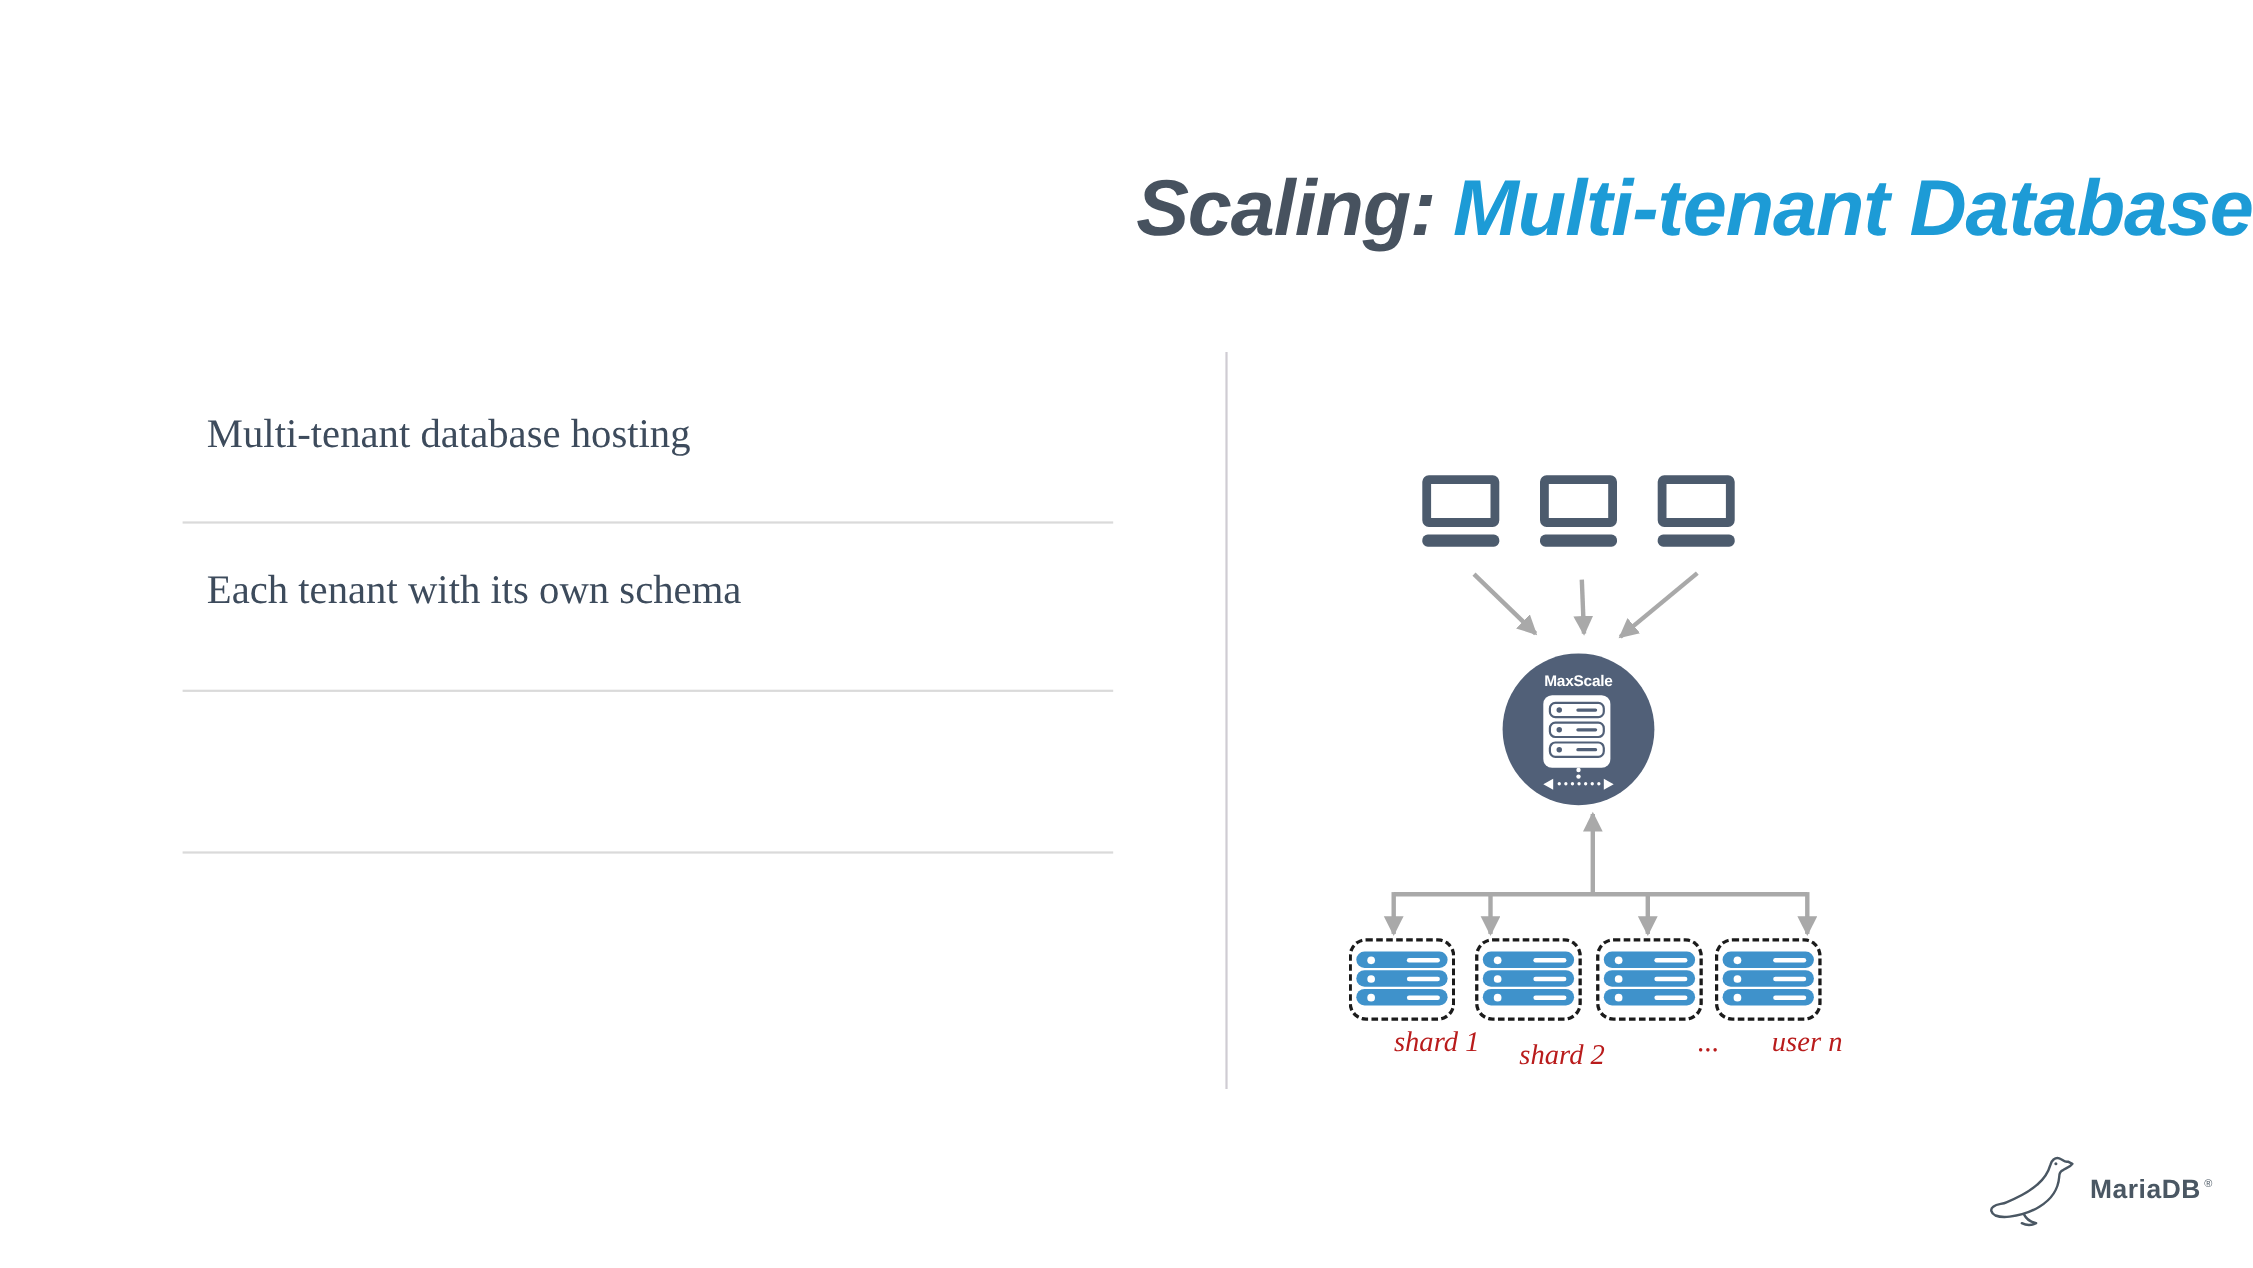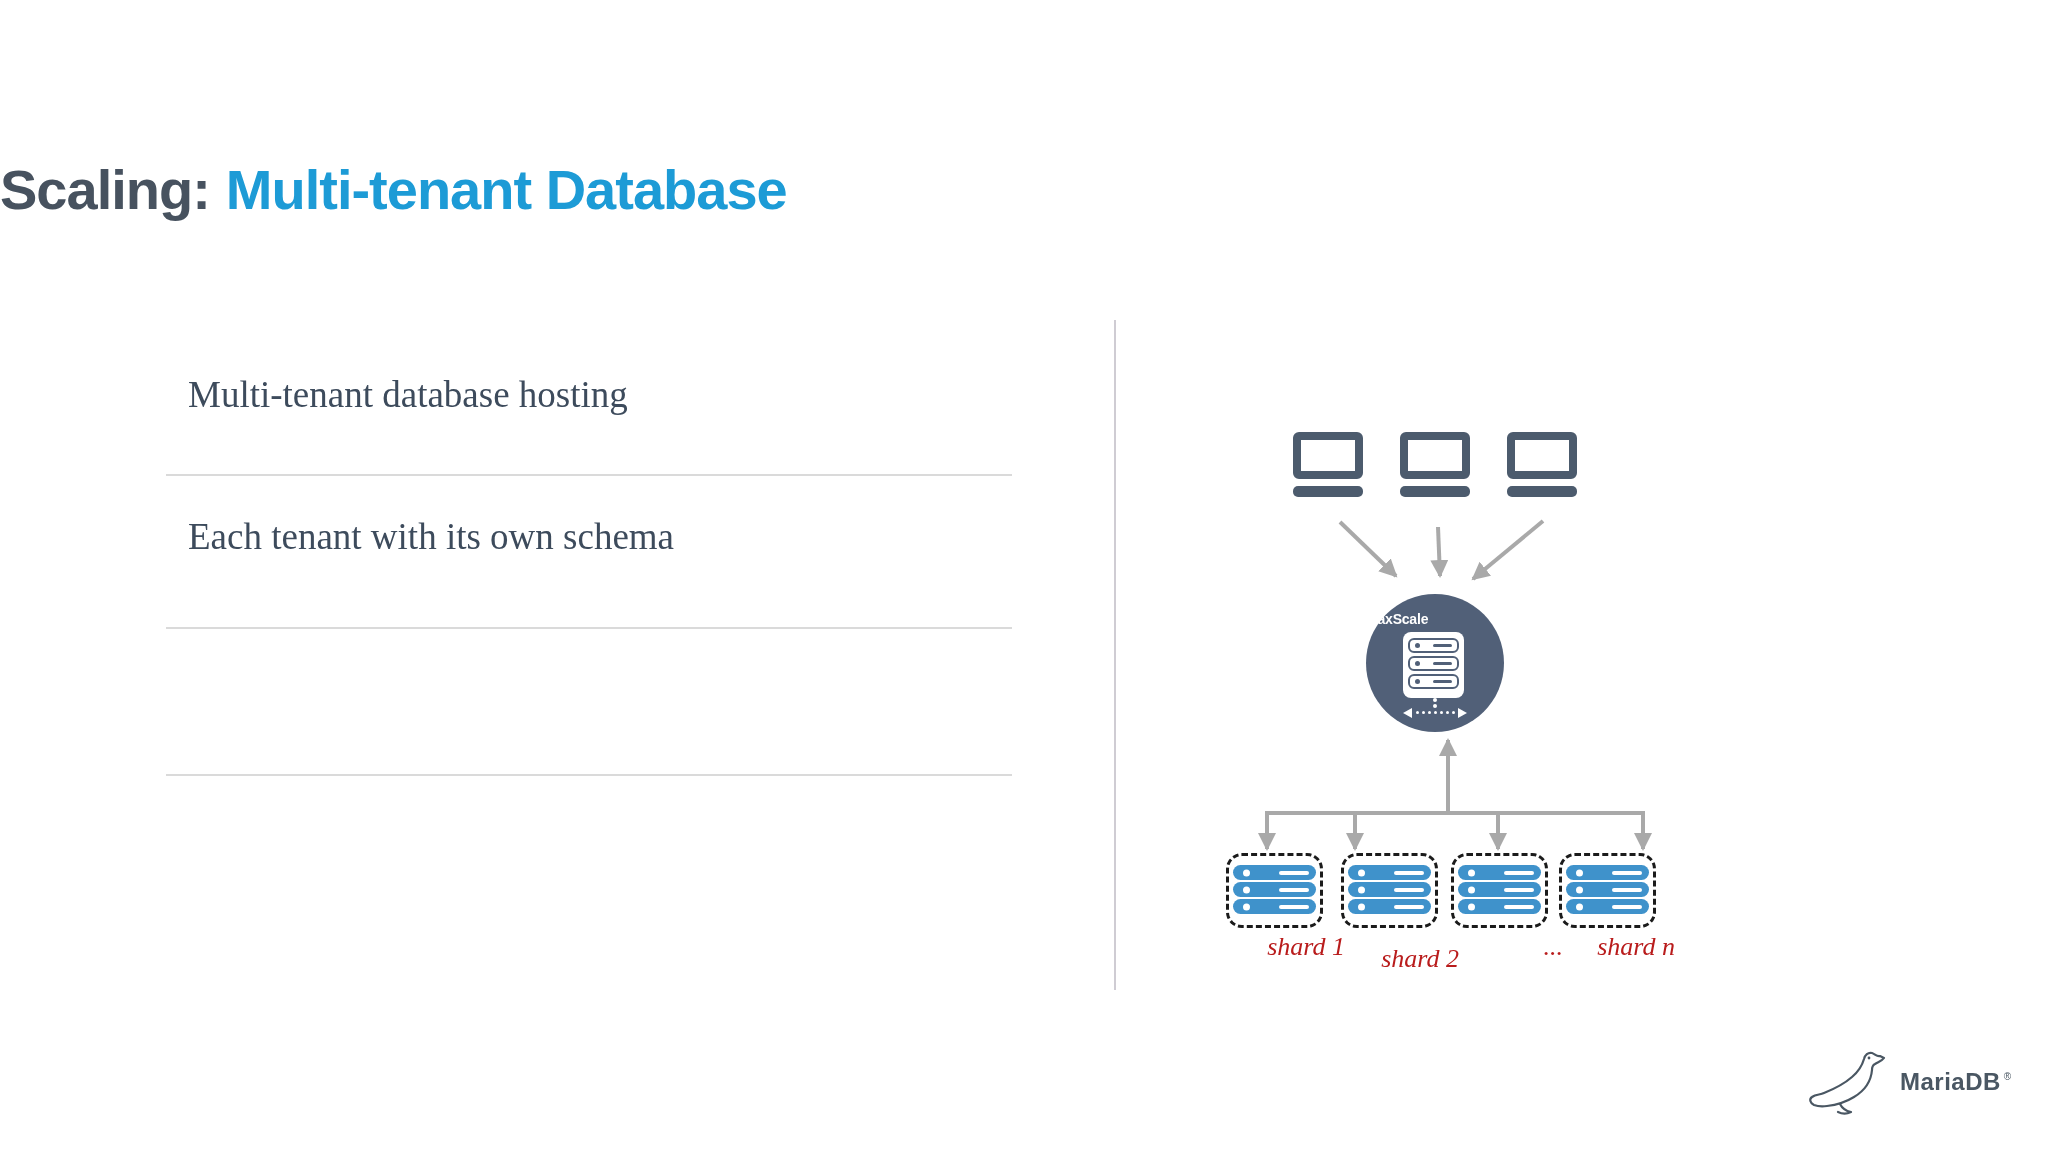--- a/index.html
+++ b/index.html
@@ -1,21 +1,21 @@
 <!DOCTYPE html>
 <html><head>
 <meta charset="utf-8">
 <style>
   html,body{margin:0;padding:0;background:#fff;}
   .slide{position:relative;width:2048px;height:1153px;background:#ffffff;overflow:hidden;
          font-family:"Liberation Sans",sans-serif;}
 
   
-  .title{position:absolute;left:0;right:0;top:150px;text-align:left;
-         font-size:56px;font-weight:bold;letter-spacing:-1px;line-height:80px;white-space:nowrap;}
+  .title{position:absolute;left:0;right:0;top:150px;text-align:right;
+         font-size:72px;font-weight:bold;letter-spacing:-1px;line-height:80px;white-space:nowrap;font-style:italic;}
   .title .t-dark{color:#47525f;margin-right:16px;}
   .title .t-blue{color:#1d9bd6;}
 
   
   .bullet{position:absolute;left:188px;color:#3d4b5c;
           font-family:"Liberation Serif",serif;font-size:37px;line-height:46px;}
   .bullet.wrap2{line-height:42px;width:835px;}
   .rule{position:absolute;left:166px;width:846px;height:2px;background:#dadada;}
 
   
@@ -30,21 +30,21 @@
   .laptop{position:absolute;top:432px;width:70px;}
   .laptop .screen{box-sizing:border-box;width:70px;height:47px;border:8px solid #4c5b6d;border-radius:6px;background:#fff;}
   .laptop .base{margin-top:7px;width:70px;height:11px;border-radius:5px;background:#4c5b6d;}
 
   
   .connectors{position:absolute;left:0;top:0;pointer-events:none;}
 
   
   .router{position:absolute;left:1366px;top:594px;width:138px;height:138px;border-radius:50%;
           background:#516078;}
-  .mx-label{position:absolute;top:17px;left:0;right:0;text-align:left;color:#ffffff;
+  .mx-label{position:absolute;top:17px;left:0;right:0;text-align:center;color:#ffffff;
             font-size:14px;font-weight:bold;letter-spacing:-0.2px;}
   .server-box{position:absolute;left:37px;top:38px;width:61px;height:66px;background:#ffffff;
               border-radius:8px;padding:6px 5px;box-sizing:border-box;}
   .srow{box-sizing:border-box;height:15px;border:2px solid #516078;border-radius:6px;
         margin-bottom:3px;display:flex;align-items:center;}
   .srow:last-child{margin-bottom:0;}
   .sdot{width:5px;height:5px;border-radius:50%;background:#516078;margin-left:5px;}
   .sdash{width:19px;height:3px;border-radius:2px;background:#516078;margin-left:auto;margin-right:5px;}
   .vdots{position:absolute;left:0;right:0;top:104px;display:flex;flex-direction:column;align-items:center;gap:2px;}
   .vdots i{width:4px;height:4px;border-radius:50%;background:#fff;}
@@ -206,21 +206,21 @@
       </div>
     <div class="bar">
         <span class="dot"></span>
         <span class="dash"></span>
       </div>
   </div>
 
   <div class="shard-label" style="left:1205px;">shard 1</div>
   <div class="shard-label" style="left:1319px;margin-top:12px;">shard 2</div>
   <div class="shard-label" style="left:1423px;">...</div>
-  <div class="shard-label" style="left:1535px;">shard n</div>
+  <div class="shard-label" style="left:1535px;">user n</div>
 
   <div class="brand">
     <svg width="92" height="68" viewBox="0 0 92 68">
       <g fill="none" stroke="#4a5763" stroke-width="2.2" stroke-linecap="round" stroke-linejoin="round">
         <path d="M8,57 C4,55 3,51 6,49 C10,46 14,47 18,45 C28,41 38,36 46,29 C52,24 56,18 58,11 C59,7 62,4 66,5 C69,6 71,9 74,8 L78,10 C76,13 72,14 69,16 C67,17 66,19 66,22 C65,34 58,43 48,49 C40,54 30,57 21,58 C17,58.5 12,58.5 8,57 Z"></path>
         <path d="M34,56 C36,60 40,63 45,64 C41,66 36,66 32,64"></path>
       </g>
       <circle cx="63" cy="10" r="1.4" fill="#4a5763"></circle>
     </svg>
     <span class="brand-text">MariaDB</span>

